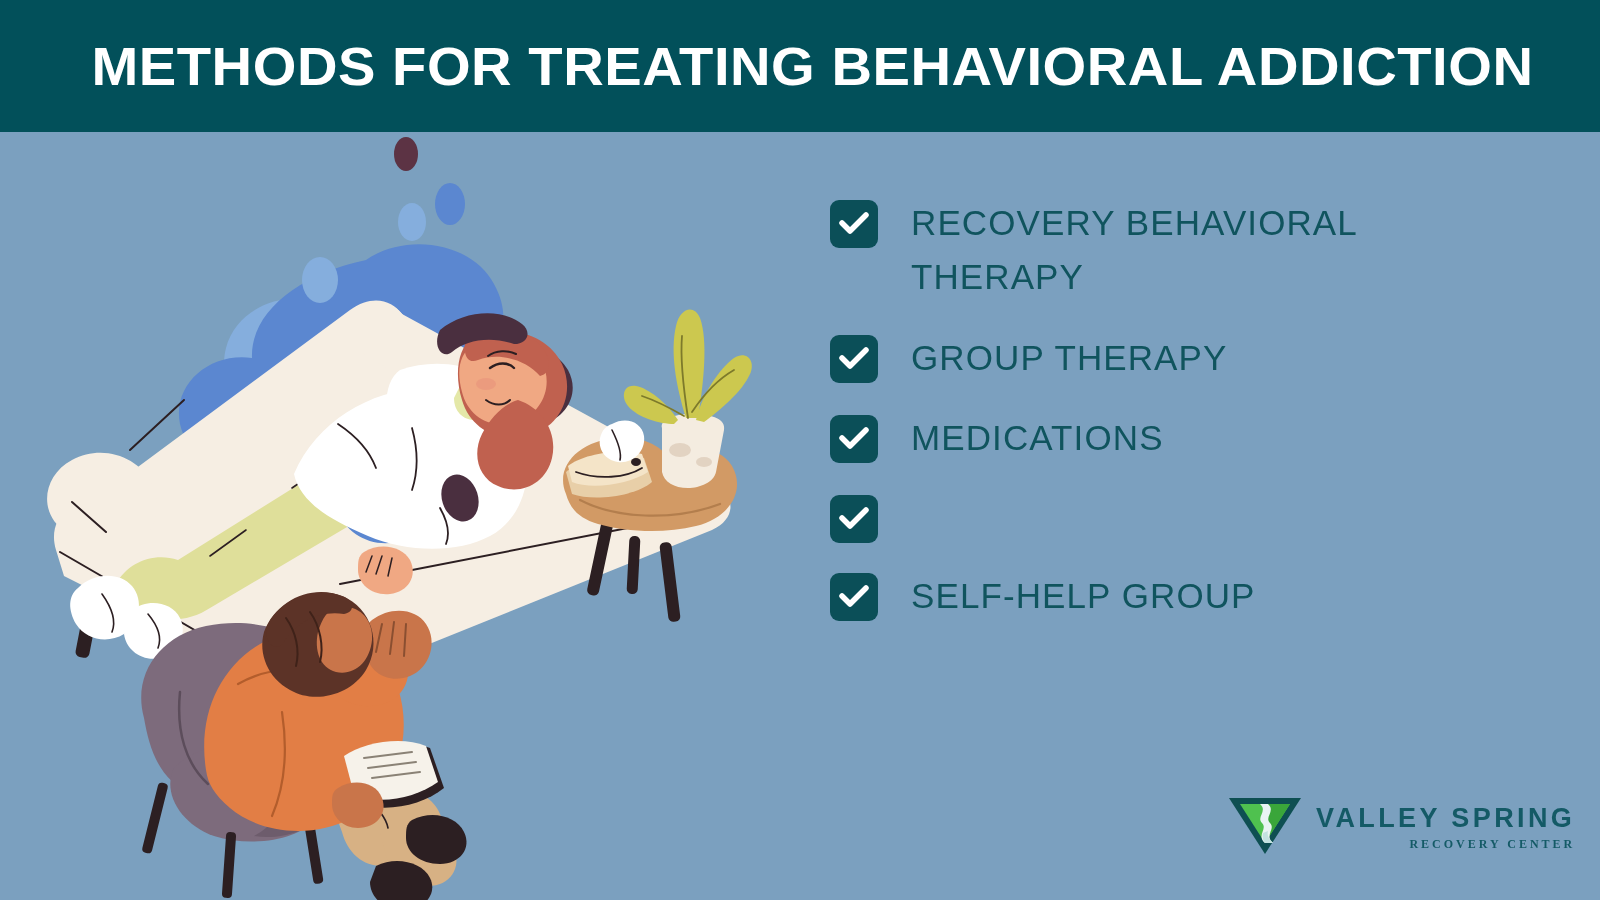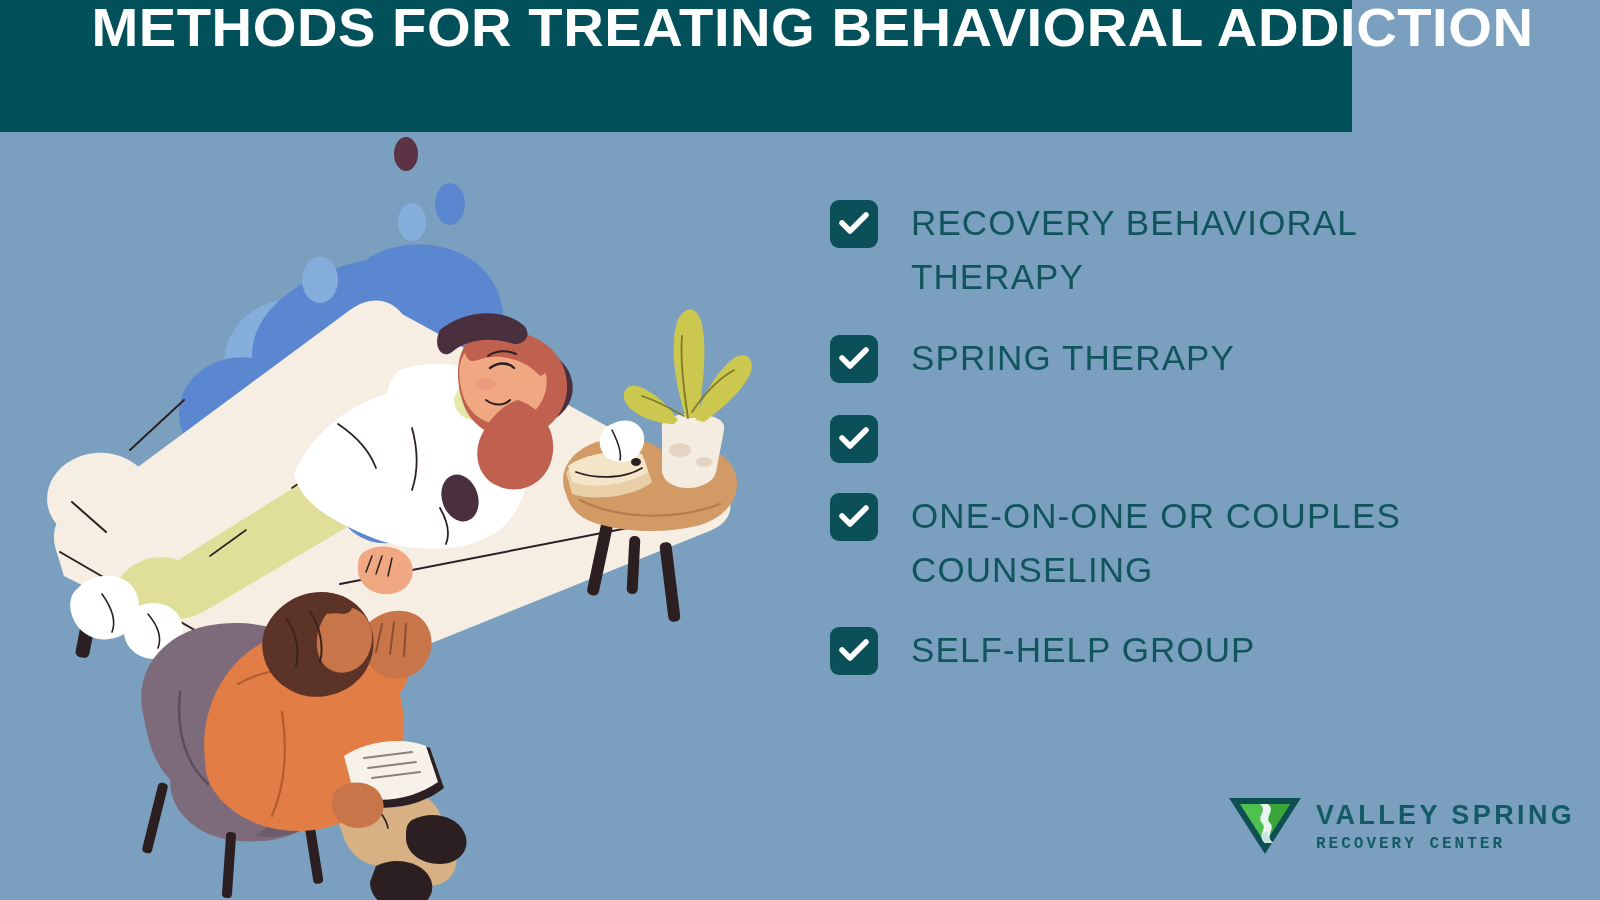--- a/index.html
+++ b/index.html
@@ -13,25 +13,25 @@
     height: 900px;
     overflow: hidden;
     background: #7ba0bf;
     font-family: "Liberation Sans", sans-serif;
   }
 
   
   #header-bar {
     position: absolute;
     left: 0; top: 0;
-    width: 1352px;
+    width: 1600px;
     height: 132px;
     background: #02505a;
     display: flex;
-    align-items: flex-start;
+    align-items: center;
   }
   #header-title {
     margin: 0;
     padding-left: 88px;
     color: #ffffff;
     font-family: "Liberation Sans", sans-serif;
     font-size: 54px;
     font-weight: 700;
     letter-spacing: 0.5px;
     line-height: 1;
@@ -107,27 +107,28 @@
     font-family: "Liberation Sans", sans-serif;
     font-size: 27px;
     font-weight: 700;
     letter-spacing: 3.4px;
     line-height: 1.05;
     white-space: nowrap;
     margin-top: 7px;
   }
   #logo-sub {
     color: #145a66;
-    font-family: Liberation Mono, monospace;
-    font-size: 16px;
+    font-family: Liberation Serif, serif;
+    font-size: 12px;
     font-weight: 700;
     letter-spacing: 3.0px;
     line-height: 1.2;
     margin-top: 5px;
     white-space: nowrap;
+    text-align: right;
   }
 </style>
 </head>
 <body>
 
 <div id="stage">
 
   <div id="header-bar">
     <h1 id="header-title">METHODS FOR TREATING BEHAVIORAL ADDICTION</h1>
   </div>
@@ -368,38 +369,38 @@
       </span>
       <span class="check-label">RECOVERY BEHAVIORAL THERAPY</span>
     </div>
 
     <div class="check-row">
       <span class="checkbox">
         <svg width="30" height="24" viewBox="0 0 30 24" aria-hidden="true">
           <path d="M3 11 L11 19 L27 3" fill="none" stroke="#ffffff" stroke-width="5.5" stroke-linecap="round" stroke-linejoin="round"></path>
         </svg>
       </span>
-      <span class="check-label">SPRING THERAPY</span>
+      <span class="check-label">GROUP THERAPY</span>
     </div>
 
     <div class="check-row">
       <span class="checkbox">
         <svg width="30" height="24" viewBox="0 0 30 24" aria-hidden="true">
           <path d="M3 11 L11 19 L27 3" fill="none" stroke="#ffffff" stroke-width="5.5" stroke-linecap="round" stroke-linejoin="round"></path>
         </svg>
       </span>
+      <span class="check-label">MEDICATIONS</span>
     </div>
 
     <div class="check-row">
       <span class="checkbox">
         <svg width="30" height="24" viewBox="0 0 30 24" aria-hidden="true">
           <path d="M3 11 L11 19 L27 3" fill="none" stroke="#ffffff" stroke-width="5.5" stroke-linecap="round" stroke-linejoin="round"></path>
         </svg>
       </span>
-      <span class="check-label">ONE-ON-ONE OR COUPLES COUNSELING</span>
     </div>
 
     <div class="check-row">
       <span class="checkbox">
         <svg width="30" height="24" viewBox="0 0 30 24" aria-hidden="true">
           <path d="M3 11 L11 19 L27 3" fill="none" stroke="#ffffff" stroke-width="5.5" stroke-linecap="round" stroke-linejoin="round"></path>
         </svg>
       </span>
       <span class="check-label">SELF-HELP GROUP</span>
     </div>

